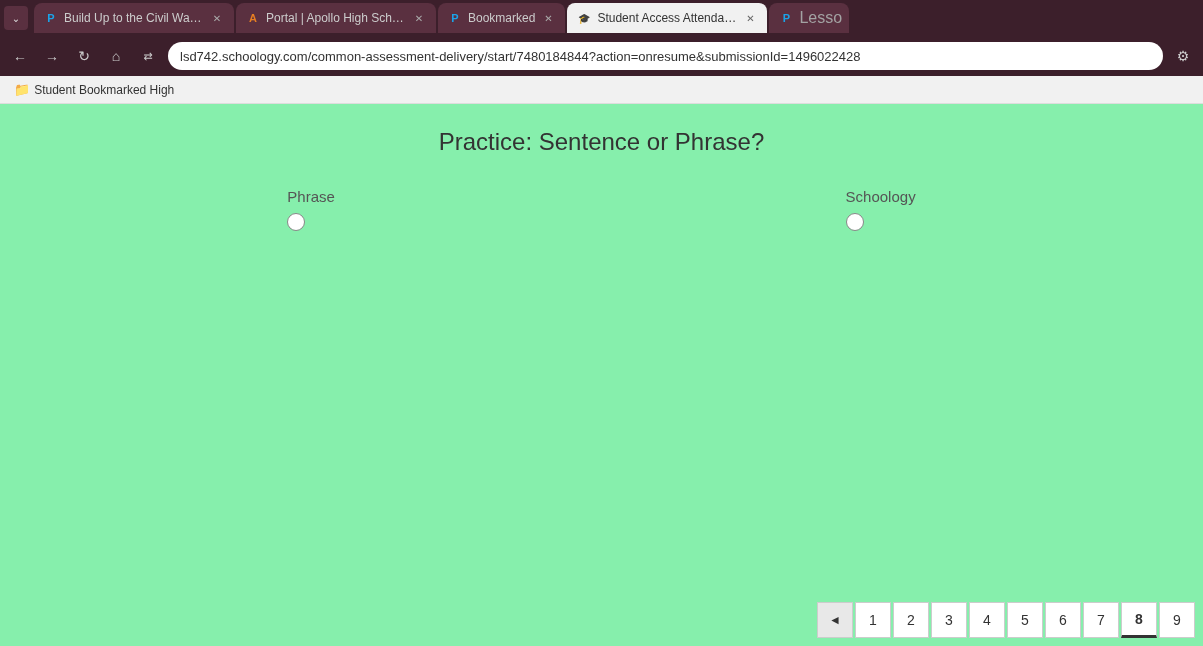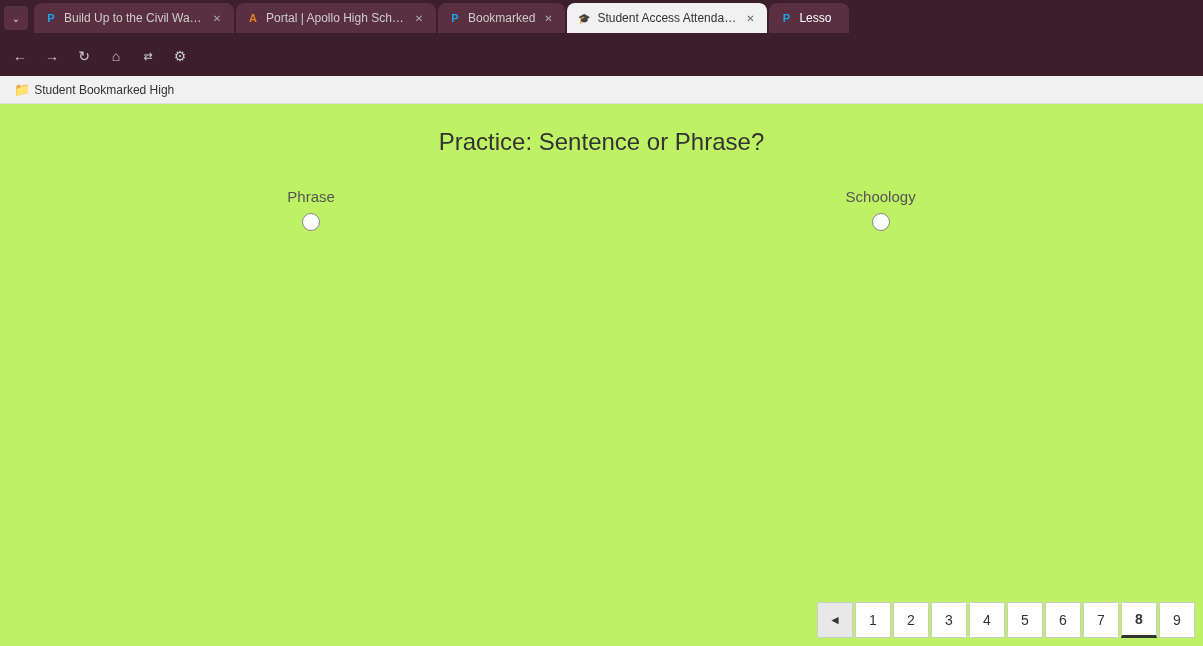--- a/index.html
+++ b/index.html
@@ -139,21 +139,21 @@
     
     .page-content {
       background: #f5f5f5;
       width: 100%;
       height: calc(646px - 36px - 40px - 28px);
       overflow: hidden;
       position: relative;
     }
 
     .assessment-container {
-      background: #bef264;
+      background: #86efac;
       width: 100%;
       height: 100%;
       padding: 24px 32px;
       position: relative;
     }
 
     .assessment-title {
       font-size: 24px;
       font-weight: 400;
       color: #333;
@@ -171,21 +171,20 @@
     .options-container {
       display: flex;
       justify-content: space-around;
       align-items: flex-start;
       margin-top: 20px;
     }
 
     .option {
       display: flex;
       flex-direction: column;
-      align-items: center;
       gap: 8px;
       cursor: pointer;
     }
 
     .option-label {
       font-size: 15px;
       color: #555;
     }
 
     .radio-circle {
@@ -269,30 +268,31 @@
     </div>
 
     <div class="tab tab-active">
       <span class="tab-icon" style="font-size:10px;">🎓</span>
       <span class="tab-label">Student Access Attendance</span>
       <span class="tab-close">✕</span>
     </div>
 
     <div class="tab-partial">
       <span class="tab-icon" style="color:#1aa3e9; font-weight:bold; font-size:11px;">P</span>
-      <span style="font-size:12px; color:#ffffff;">Lesso</span>
+      <span style="font-size:16px; color:#a3a3a3;">Lesso</span>
     </div>
   </div>
 
   <div class="address-bar">
     <div class="nav-btn">←</div>
     <div class="nav-btn">→</div>
     <div class="nav-btn">↻</div>
     <div class="nav-btn">⌂</div>
     <div class="nav-btn" style="font-size:11px;">⇄</div>
+    <input class="address-input" type="text" readonly="" value="lsd742.schoology.com/common-assessment-delivery/start/7480184844?action=onresume&amp;submissionId=1496022428" style="">
     <div class="nav-btn" style="font-size:14px; color:#ccc;">⚙</div>
   </div>
 </div>
 
 <div class="bookmarks-bar">
   <div class="bookmark-item">
     <span style="font-size:13px;">📁</span>
     <span>Student Bookmarked High</span>
   </div>
 </div>

